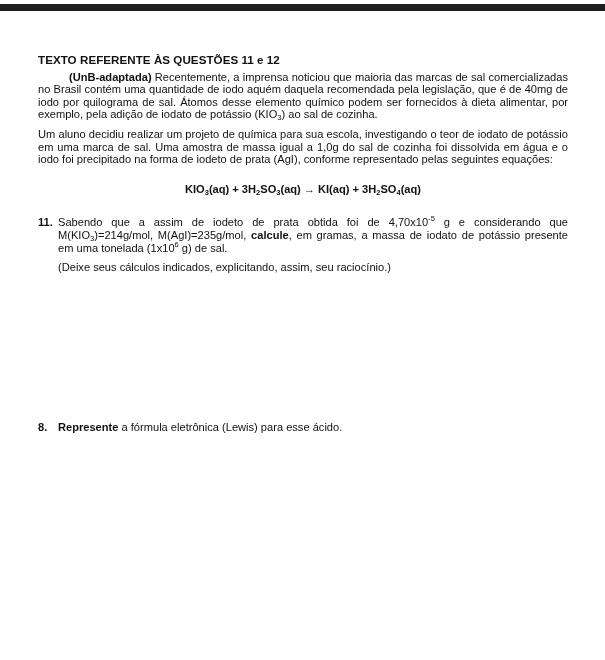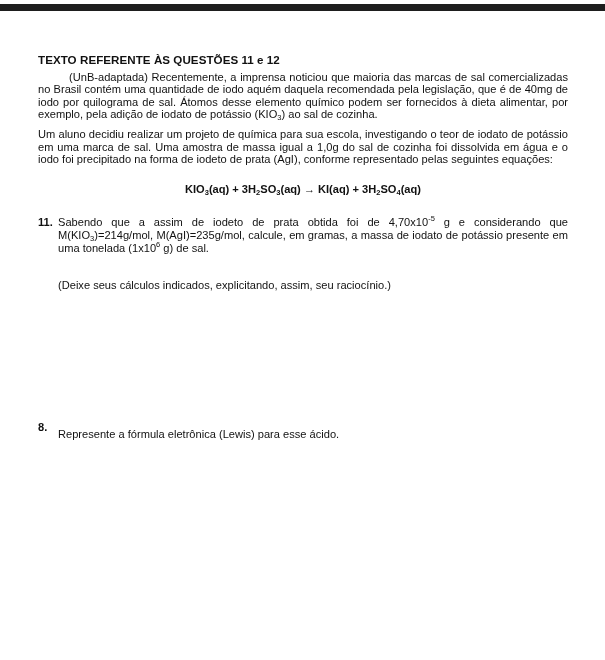--- a/index.html
+++ b/index.html
@@ -77,29 +77,28 @@
       width: 530px;
     }
     .qnum {
       position: absolute;
       left: 0;
       top: 0;
       font-weight: bold;
       text-align: right;
     }
     .q-note {
-      margin-top: 25px;
+      margin-top: 7px;
       text-align: left;
     }
     .q12 .q-line2 {
-      margin-top: 7px;
       text-align: left;
     }
     .q12 p { text-align: left; }
-    b { font-weight: normal; }
+    b { font-weight: bold; }
   </style>
 </head>
 <body>
 
 <div class="top-bar"></div>
 
 <div class="page">
   <div class="heading">TEXTO REFERENTE ÀS QUESTÕES 11 e 12</div>
 
   <p class="indent"><b>(UnB-adaptada)</b><span> Recentemente, a imprensa noticiou que maioria das marcas de sal comercializadas no Brasil contém uma quantidade de iodo aquém daquela recomendada pela legislação, que é de 40mg de iodo por quilograma de sal. Átomos desse elemento químico podem ser fornecidos à dieta alimentar, por exemplo, pela adição de iodato de potássio (KIO</span><sub>3</sub><span>) ao sal de cozinha.</span></p>

